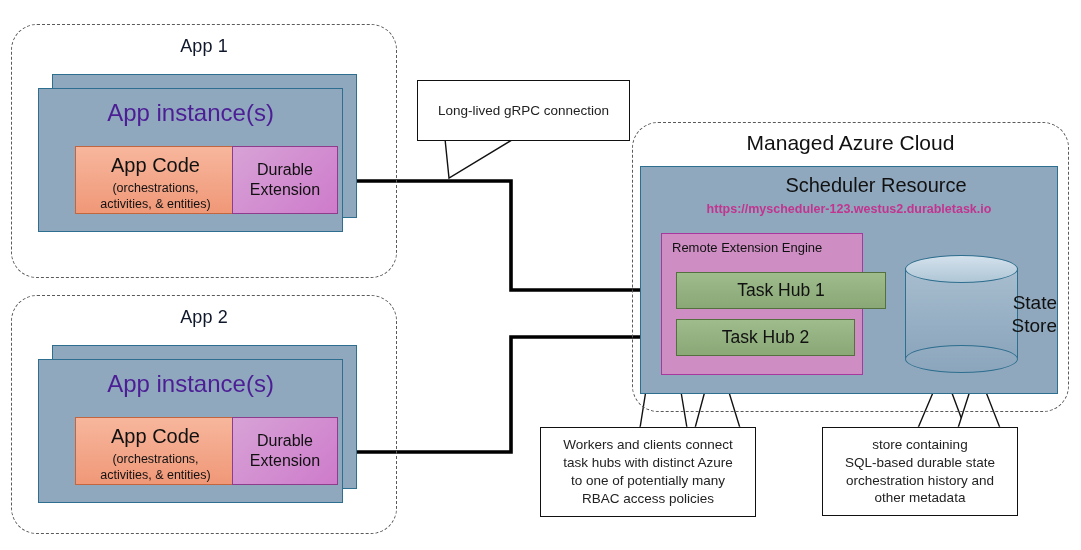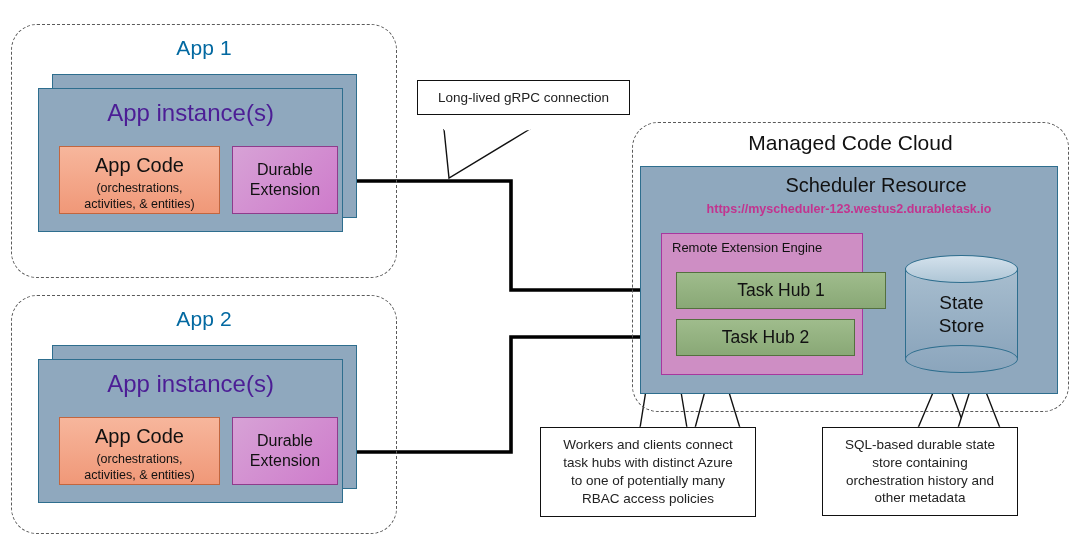--- a/index.html
+++ b/index.html
@@ -4,28 +4,28 @@
 <style>
   html,body{margin:0;padding:0;background:#ffffff;}
   body{font-family:"Liberation Sans","DejaVu Sans",sans-serif;color:#1a1a1a;}
   #stage{position:relative;width:1081px;height:550px;overflow:hidden;background:#fff;}
   #svg-layer{position:absolute;left:0;top:0;width:1081px;height:550px;pointer-events:none;}
 
   .abs{position:absolute;box-sizing:border-box;}
 
   
   .dash-group{border:1.6px dashed #5a5a5a;border-radius:26px;background:transparent;}
-  .group-title{position:absolute;width:100%;text-align:center;font-size:21px;color:#0369a1;letter-spacing:.1px;}
+  .group-title{position:absolute;width:100%;text-align:center;font-size:18px;color:#0f172a;letter-spacing:.1px;}
 
   
   .panel-back{background:#8FA8BE;border:1.4px solid #2E6E8E;}
   .panel-front{background:#8FA8BE;border:1.4px solid #2E6E8E;}
   .panel-title{position:absolute;width:100%;text-align:center;font-size:24px;color:#4c1d95;}
 
-  .app-code{background:linear-gradient(180deg,#F7B69C 0%,#F09878 100%);border:1.3px solid #C2663F;}
+  .app-code{background:linear-gradient(180deg,#F7B69C 0%,#F09878 100%);border:1.3px solid #C2663F;margin-left:16px;}
   .app-code .big{font-size:20px;color:#111;text-align:center;line-height:1.05;margin-top:8px;}
   .app-code .small{font-size:12.5px;color:#111;text-align:center;line-height:1.28;margin-top:4px;}
 
   .durable{background:linear-gradient(135deg,#D7A2D6 0%,#CE7BCB 100%);border:1.3px solid #8E3C8C;
            display:flex;align-items:center;justify-content:center;}
   .durable span{font-size:16px;color:#111;text-align:center;line-height:1.22;}
 
   
   .cloud-title{position:absolute;width:100%;text-align:center;font-size:21px;color:#111;}
   .sched-box{background:#8FA8BE;border:1.4px solid #2E6E8E;}
@@ -40,21 +40,21 @@
   .hub span{font-size:17.5px;color:#111;}
 
   
   .cyl{position:absolute;}
   .cyl-body{position:absolute;left:0;right:0;background:linear-gradient(180deg,#A8BECF 0%,#8BA5BC 100%);
             border-left:1.4px solid #2E6E8E;border-right:1.4px solid #2E6E8E;}
   .cyl-bot{position:absolute;left:0;right:0;height:26px;border:1.4px solid #2E6E8E;border-radius:50%;
            background:linear-gradient(180deg,#93ACC2 0%,#8BA5BC 100%);}
   .cyl-top{position:absolute;left:0;right:0;height:26px;border:1.4px solid #2E6E8E;border-radius:50%;
            background:linear-gradient(180deg,#D3E1EC 0%,#AFC6D6 100%);}
-  .cyl-text{position:absolute;width:100%;text-align:center;font-size:19px;color:#111;line-height:1.22;}
+  .cyl-text{position:absolute;width:100%;text-align:right;font-size:19px;color:#111;line-height:1.22;padding-left:39px;}
 
   
   .callout{background:#fff;border:1.4px solid #111;text-align:center;font-size:13.5px;
            color:#222;line-height:1.32;display:flex;align-items:center;justify-content:center;padding:4px 6px;}
 </style>
 </head>
 <body>
 
 <div id="stage">
 
@@ -124,21 +124,21 @@
   </div>
 
   <div class="abs durable" style="left:232px;top:417px;width:106px;height:68px;">
     <span>
       <span>Durable</span><br>
       <span>Extension</span>
     </span>
   </div>
 
   <div class="abs dash-group" style="left:632px;top:122px;width:437px;height:290px;"></div>
-  <div class="cloud-title" style="left:632px;top:131px;width:437px;">Managed Code Cloud</div>
+  <div class="cloud-title" style="left:632px;top:131px;width:437px;">Managed Azure Cloud</div>
 
   <div class="abs sched-box" style="left:640px;top:166px;width:418px;height:228px;">
     <div class="sched-title" style="left:0;top:7px;">Scheduler Resource</div>
     <div class="sched-url" style="left:0;top:35px;">https://myscheduler-123.westus2.durabletask.io</div>
   </div>
 
   <div class="abs engine-box" style="left:661px;top:233px;width:202px;height:142px;">
     <div class="engine-label">Remote Extension Engine</div>
   </div>
 
@@ -152,37 +152,37 @@
   <div class="cyl" style="left:905px;top:255px;width:113px;height:116px;">
     <div class="cyl-body" style="top:13px;height:90px;"></div>
     <div class="cyl-bot" style="top:90px;"></div>
     <div class="cyl-top" style="top:0;"></div>
     <div class="cyl-text" style="top:36px;">
       <span>State</span><br>
       <span>Store</span>
     </div>
   </div>
 
-  <div class="abs callout" style="left:417px;top:80px;width:213px;height:35px;">
+  <div class="abs callout" style="left:417px;top:80px;width:213px;height:61px;">
     <div>
       <div>Long-lived gRPC connection</div>
     </div>
   </div>
 
   <div class="abs callout" style="left:540px;top:427px;width:216px;height:90px;">
     <div>
       <div>Workers and clients connect</div>
       <div>task hubs with distinct Azure</div>
       <div>to one of potentially many</div>
       <div>RBAC access policies</div>
     </div>
   </div>
 
   <div class="abs callout" style="left:822px;top:427px;width:196px;height:89px;">
     <div>
+      <div>store containing</div>
       <div>SQL-based durable state</div>
-      <div>store containing</div>
       <div>orchestration history and</div>
       <div>other metadata</div>
     </div>
   </div>
 
 </div>
 
 </body></html>

